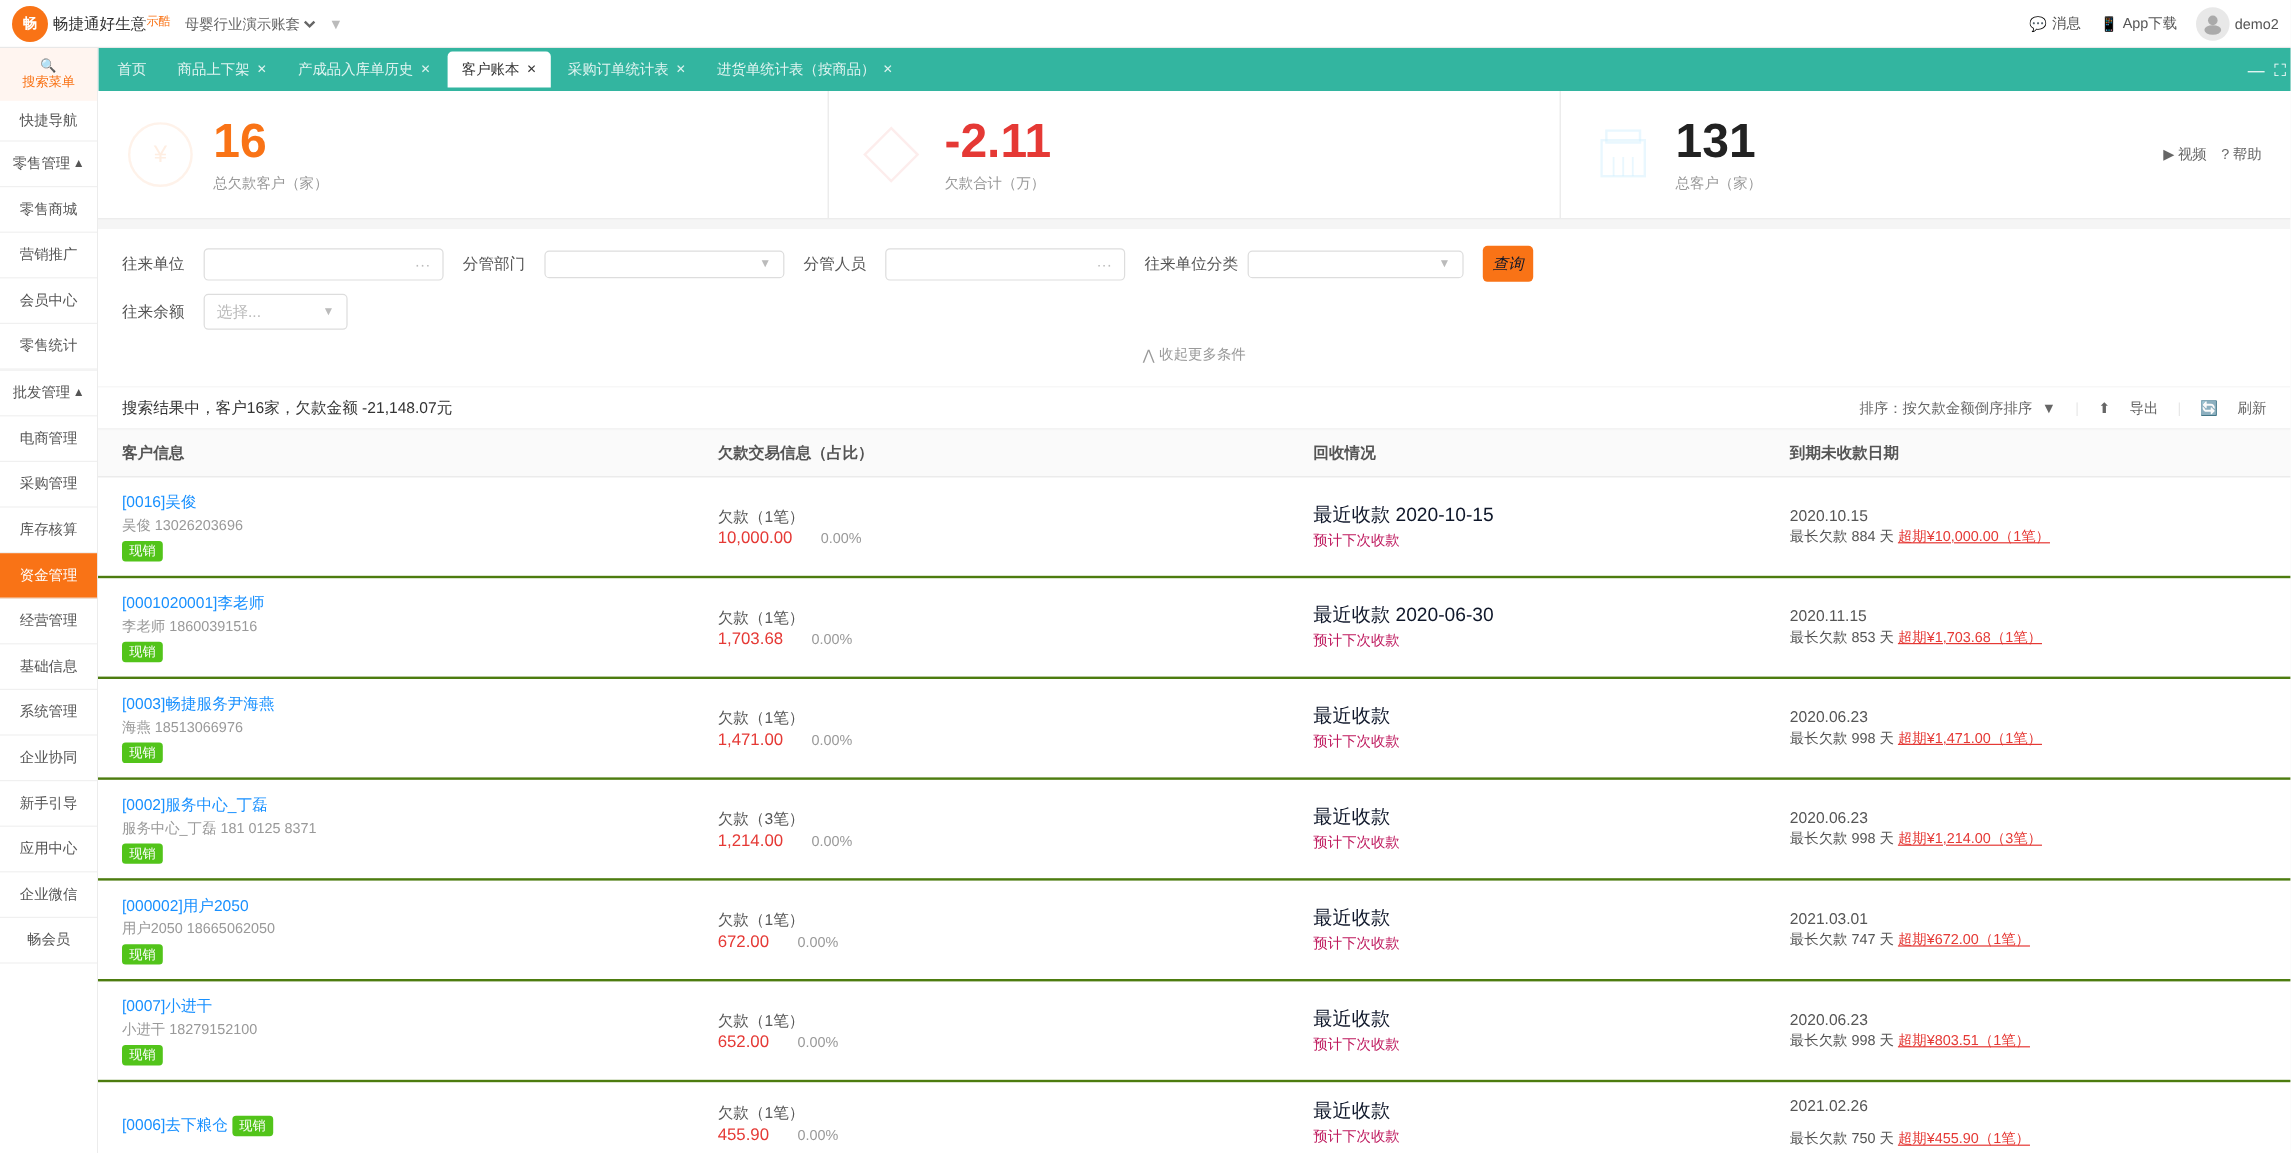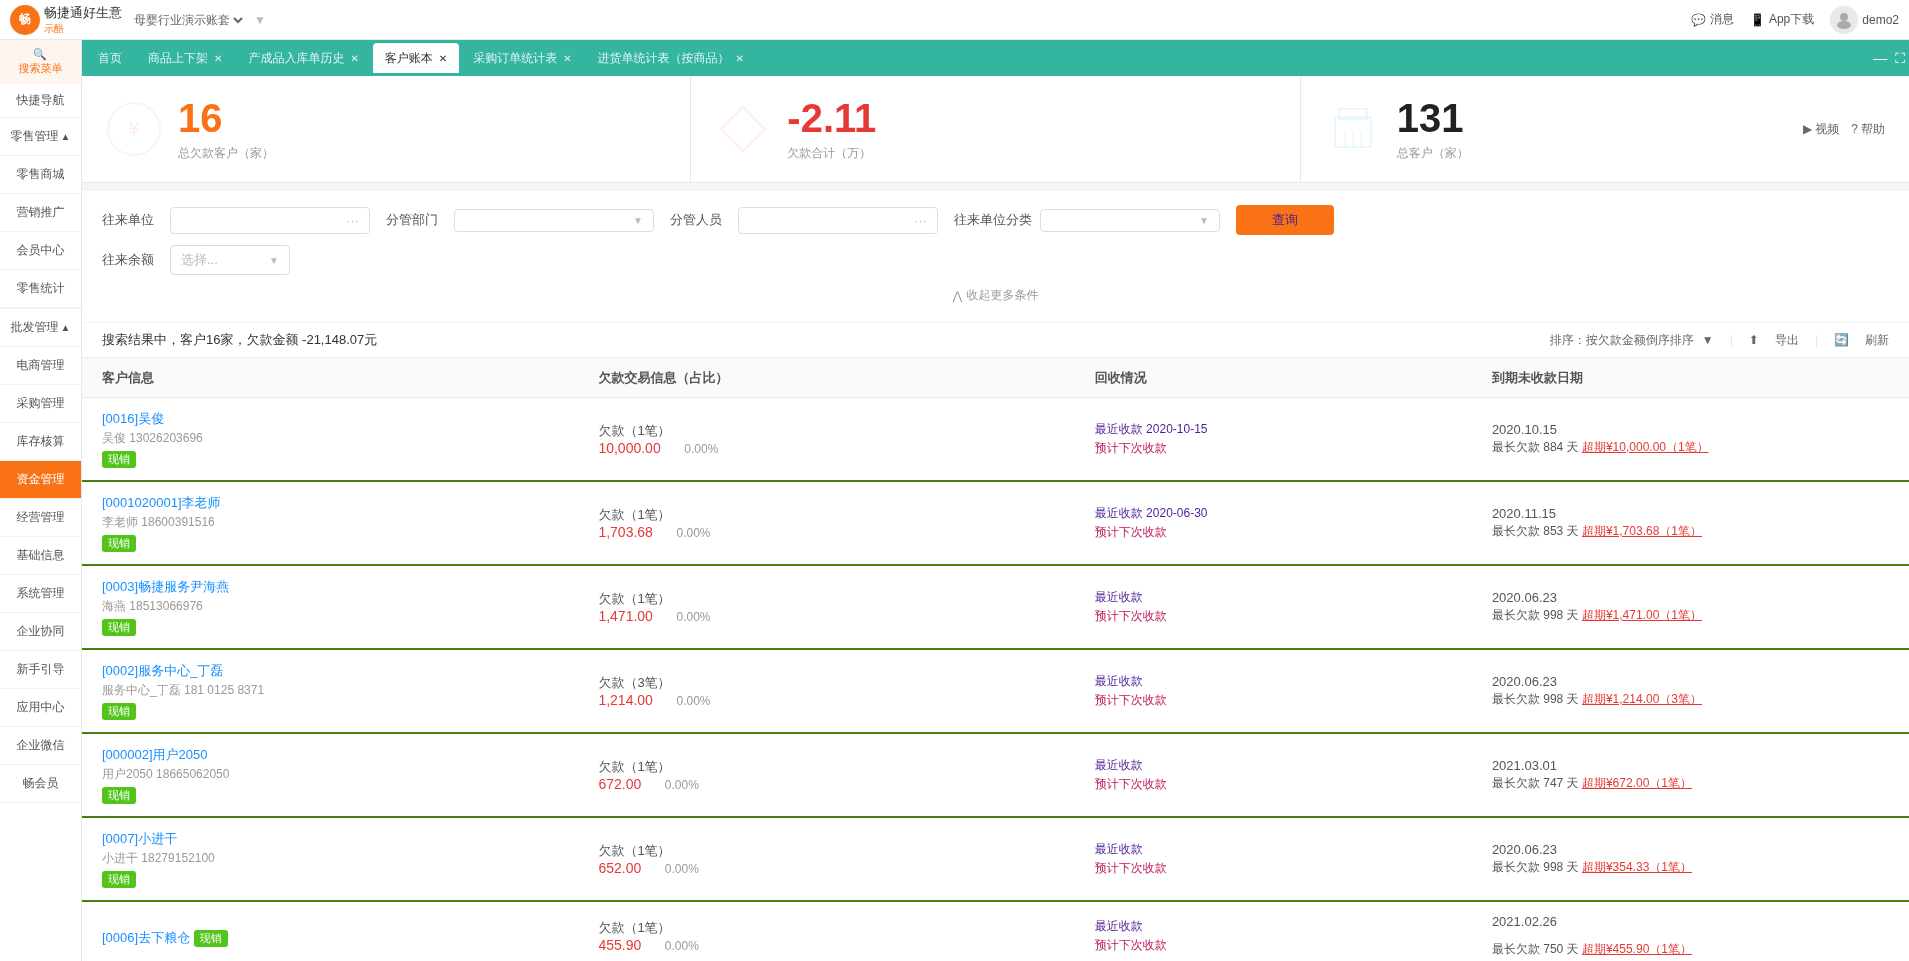--- a/index.html
+++ b/index.html
@@ -54,21 +54,21 @@
 
     
     .filter-area { background: white; padding: 14px 20px; margin-top: 8px; }
     .filter-row { display: flex; align-items: center; gap: 16px; margin-bottom: 10px; flex-wrap: wrap; }
     .filter-item { display: flex; align-items: center; gap: 8px; }
     .filter-label { font-size: 13px; color: #555; white-space: nowrap; min-width: 60px; }
     .filter-input { border: 1px solid #ddd; border-radius: 4px; padding: 5px 10px; font-size: 13px; width: 200px; display: flex; align-items: center; justify-content: space-between; cursor: pointer; background: white; color: #333; }
     .filter-input .dots { color: #bbb; }
     .filter-select { border: 1px solid #ddd; border-radius: 4px; padding: 5px 10px; font-size: 13px; width: 200px; display: flex; align-items: center; justify-content: space-between; cursor: pointer; background: white; }
     .filter-select .arrow { color: #bbb; font-size: 10px; }
-    .btn-query { background: #f97316; color: #4c1d95; border: none; border-radius: 4px; padding: 6px 36px; font-size: 13px; cursor: pointer; }
+    .btn-query { background: #f97316; color: #0f172a; border: none; border-radius: 4px; padding: 6px 8px; font-size: 13px; cursor: pointer; font-style: italic; }
     .collapse-btn { display: flex; align-items: center; justify-content: center; gap: 4px; color: #999; font-size: 12px; cursor: pointer; padding: 4px 0; }
     .filter-row2 { display: flex; align-items: center; gap: 16px; }
 
     
     .result-bar { display: flex; align-items: center; justify-content: space-between; padding: 8px 20px; background: white; margin-top: 1px; border-bottom: 1px solid #f0f0f0; }
     .result-actions { display: flex; align-items: center; gap: 16px; font-size: 12px; color: #666; }
     .sort-select { display: flex; align-items: center; gap: 4px; cursor: pointer; }
 
     
     .table-wrap { background: white; margin-top: 1px; }
@@ -85,42 +85,42 @@
     .customer-contact { font-size: 12px; color: #999; margin-top: 2px; }
     .tag { display: inline-block; padding: 1px 6px; border-radius: 3px; font-size: 11px; margin-top: 4px; }
     .tag-green { background: #52c41a; color: white; }
 
     .debt-info { flex: 2.5; }
     .debt-label { font-size: 13px; color: #555; }
     .debt-amount { font-size: 14px; color: #e53935; font-weight: 500; margin-top: 2px; }
     .debt-percent { font-size: 12px; color: #999; display: inline-block; margin-left: 20px; }
 
     .recover-info { flex: 2; font-size: 13px; color: #555; }
-    .recover-date { color: #4c1d95; font-size: 12px; }
+    .recover-date { color: #0f172a; font-size: 16px; }
     .recover-next { color: #be185d; font-size: 12px; margin-top: 2px; }
 
     .date-info { flex: 2; font-size: 13px; color: #555; }
     .overdue-link { color: #e53935; font-size: 12px; cursor: pointer; }
 
     
     ::-webkit-scrollbar { width: 6px; height: 6px; }
     ::-webkit-scrollbar-thumb { background: #ccc; border-radius: 3px; }
     ::-webkit-scrollbar-track { background: #f5f5f5; }
 
     .sidebar-divider { height: 1px; background: #f0f0f0; }
     .nav-arrow { font-size: 10px; }
   </style>
 </head>
 <body>
 
 <div class="top-bar">
   <div class="top-bar-left">
     <div class="logo-area">
       <div class="logo-icon">畅</div>
-      <div style="display:flex;flex-direction:column;">
+      <div style="display:flex;flex-direction:row;">
         <span class="logo-text">畅捷通好生意</span>
         <span style="font-size:10px;color:#f97316;cursor:pointer;">示酷</span>
       </div>
     </div>
     <select class="store-select">
       <option>母婴行业演示账套</option>
     </select>
     <span style="font-size:12px;color:#bbb;">▼</span>
   </div>
   <div class="top-bar-right">
@@ -487,21 +487,21 @@
       </div>
     </div>
     <div class="recover-info col-recover">
       <div class="recover-date">最近收款</div>
       <div class="recover-next">预计下次收款</div>
     </div>
     <div class="date-info col-date">
       <div>2020.06.23</div>
       <div style="font-size:12px;color:#555;margin-top:2px;">
         最长欠款 998 天 
-        <a class="overdue-link" href="#">超期¥354.33（1笔）</a>
+        <a class="overdue-link" href="#">超期¥803.51（1笔）</a>
       </div>
     </div>
   </div>
             <div class="table-row">
     <div class="customer-info col-customer">
       <a class="customer-name" href="#">[0006]去下粮仓</a>
       <span class="tag tag-green">现销</span>
     </div>
     <div class="debt-info col-debt">
       <div class="debt-label">欠款（1笔）</div>

